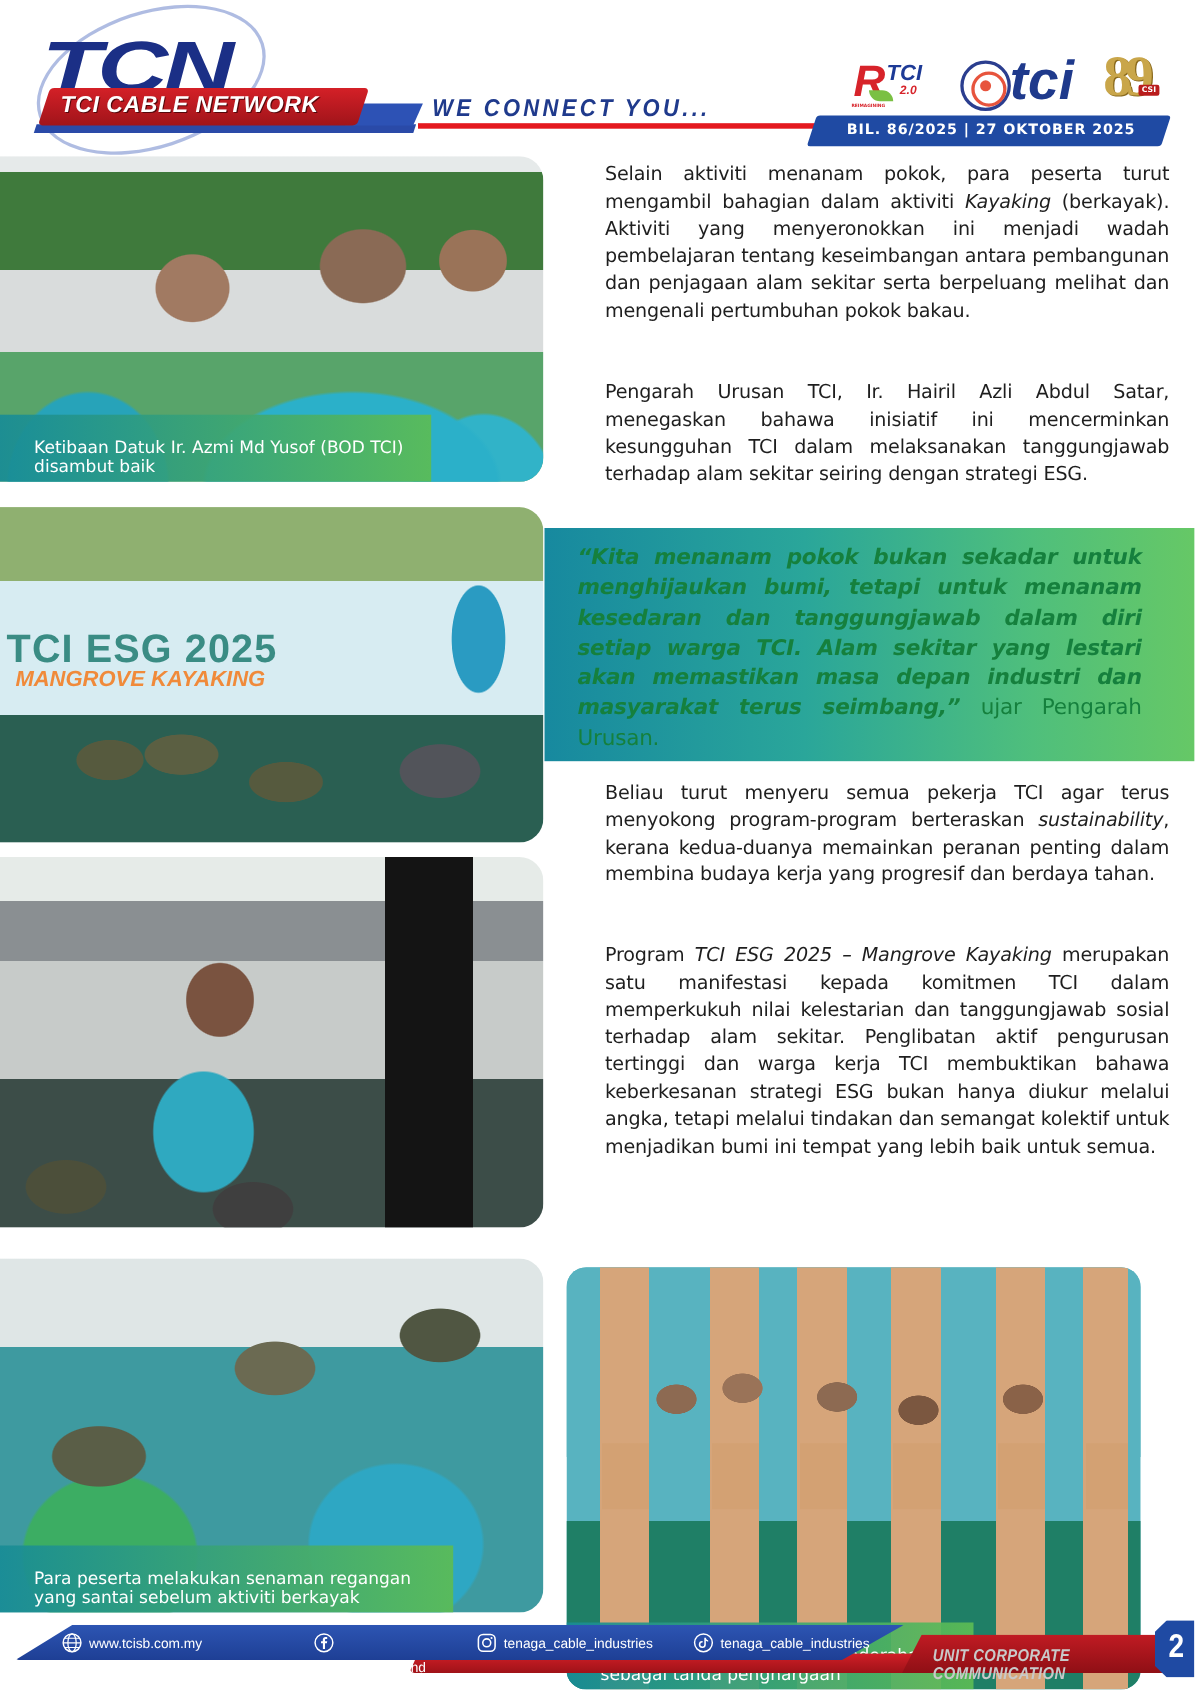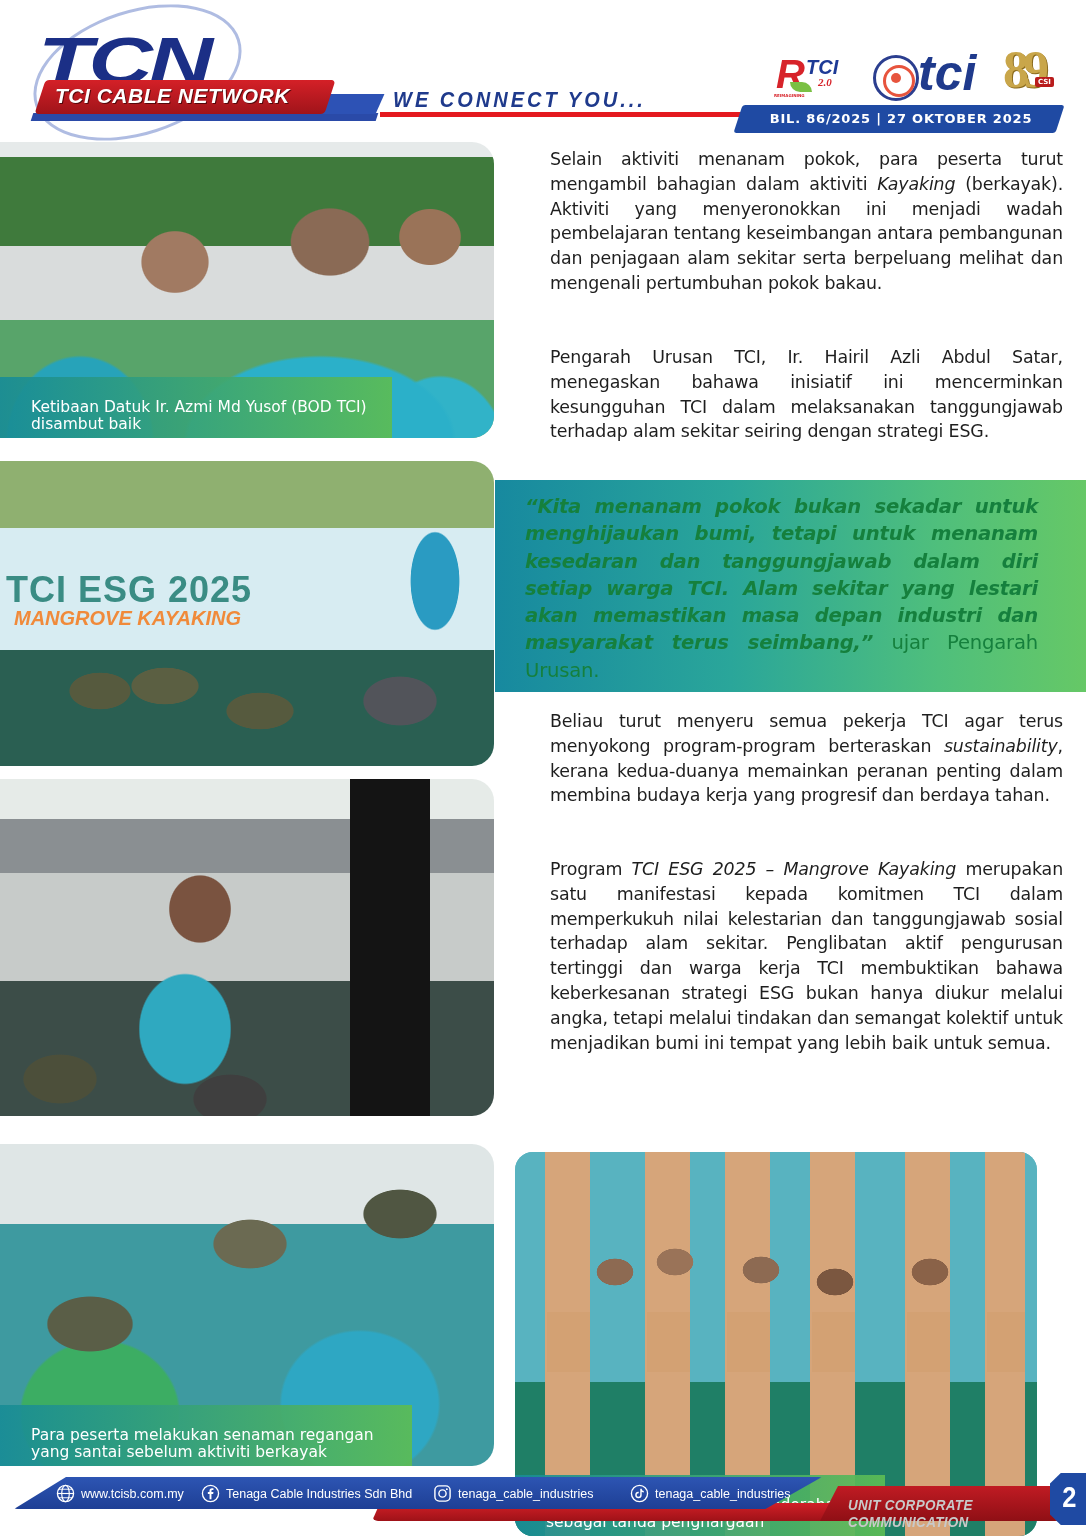--- a/index.html
+++ b/index.html
@@ -13,21 +13,21 @@
   .banner-red { position: absolute; left: 40px; top: 80px; width: 290px; height: 34px; background: linear-gradient(180deg,#d42027,#a0141a); transform: skewX(-18deg); border-radius: 4px; }
   .banner-red-text { position: absolute; left: 55px; top: 84px; font-family: "Liberation Sans", sans-serif; font-weight: 900; font-style: italic; font-size: 21px; color: #ffffff; letter-spacing: .5px; text-shadow: 1px 1px 0 #55080b; }
   .banner-blue-under { position: absolute; left: 32px; top: 113px; width: 345px; height: 8px; background: #2a4aa8; transform: skewX(-18deg); }
   .banner-blue-stub { position: absolute; left: 318px; top: 94px; width: 62px; height: 20px; background: #2d52b5; transform: skewX(-24deg); }
   .tagline { position: absolute; left: 393px; top: 88px; font-family: "Liberation Sans", sans-serif; font-weight: 700; font-style: italic; font-size: 20px; color: #1f3a8c; letter-spacing: 3px; transform: scaleY(1.1); }
   .red-rule { position: absolute; left: 380px; top: 112px; width: 380px; height: 5px; background: #e4191f; }
 
   .logo-reimagining { position: absolute; left: 772px; top: 52px; width: 90px; height: 46px; }
   .logo-reimagining .r { position: absolute; left: 4px; top: 2px; font-family: "Liberation Sans", sans-serif; font-weight: 900; font-style: italic; font-size: 40px; color: #d7232a; line-height: 1; }
   .logo-reimagining .t { position: absolute; left: 34px; top: 4px; font-family: "Liberation Sans", sans-serif; font-weight: 900; font-style: italic; font-size: 20px; color: #1d3a96; }
-  .logo-reimagining .v { position: absolute; left: 46px; top: 24px; font-family: Liberation Serif, serif; font-weight: 900; font-style: italic; font-size: 11px; color: #d7232a; }
+  .logo-reimagining .v { position: absolute; left: 46px; top: 24px; font-family: Liberation Sans, sans-serif; font-weight: 900; font-style: italic; font-size: 11px; color: #d7232a; }
   .logo-reimagining .leaf { position: absolute; left: 18px; top: 30px; width: 22px; height: 10px; background: #7ac043; border-radius: 0 10px 0 10px; }
   .logo-reimagining .s { position: absolute; left: 2px; top: 41px; font-size: 4px; color: #d7232a; font-weight: 700; }
   .logo-tci-emblem { position: absolute; left: 873px; top: 55px; width: 46px; height: 46px; border: 3px solid #2b3e8f; border-radius: 50%; }
   .logo-tci-emblem::before { content: ""; position: absolute; left: 7px; top: 7px; width: 26px; height: 26px; border: 3px solid #e7543d; border-radius: 50%; }
   .logo-tci-emblem::after { content: ""; position: absolute; left: 15px; top: 15px; width: 10px; height: 10px; background: #e7543d; border-radius: 50%; }
   .logo-tci-text { position: absolute; left: 918px; top: 48px; font-family: "Liberation Sans", sans-serif; font-weight: 900; font-style: italic; font-size: 50px; color: #1f3a8c; line-height: 1; }
   .logo-89 { position: absolute; left: 1003px; top: 44px; font-family: "Liberation Serif", serif; font-weight: 700; font-size: 52px; color: #c9a64a; line-height: 1; letter-spacing: -6px; text-shadow: 1px 1px 0 #8a6a1d; }
   .logo-89-badge { position: absolute; left: 1035px; top: 77px; background: #b91c1c; color: #fff; font-size: 7px; font-weight: 700; padding: 1px 3px; border-radius: 2px; }
   .issue-bar { position: absolute; left: 738px; top: 105px; width: 322px; height: 28px; background: #1f4aa3; transform: skewX(-18deg); border-radius: 3px; }
   .issue-text { position: absolute; left: 756px; top: 111px; width: 290px; text-align: center; font-family: "DejaVu Sans", sans-serif; font-weight: 700; font-size: 13px; color: #ffffff; letter-spacing: .8px; }
@@ -107,21 +107,21 @@
 
   
   .footer-blue { position: absolute; left: 14px; top: 1477px; width: 808px; height: 32px; background: linear-gradient(180deg, #2d55b3, #1e3f95); clip-path: polygon(52px 0, 100% 0, 93% 100%, 0 100%); border-radius: 3px; }
   .footer-red { position: absolute; left: 372px; top: 1503px; width: 690px; height: 18px; background: linear-gradient(180deg, #d11f27, #9f1218); clip-path: polygon(8px 0, 100% 0, 100% 100%, 0 100%); border-radius: 6px 0 0 6px; }
   .footer-red-right { position: absolute; left: 820px; top: 1486px; width: 235px; height: 35px; background: linear-gradient(180deg, #c01b23, #8f0f15); clip-path: polygon(18px 0, 100% 0, 100% 100%, 0 100%); }
   .unit-text { position: absolute; left: 848px; top: 1498px; font-family: "Liberation Sans", sans-serif; font-weight: 700; font-style: italic; font-size: 13.5px; color: #c9c9c9; letter-spacing: .3px; transform: scaleY(1.15); }
   .page-hex { position: absolute; left: 1050px; top: 1473px; width: 36px; height: 52px; background: #1f4aa3; clip-path: polygon(30% 0, 100% 0, 100% 100%, 30% 100%, 0 80%, 0 20%); }
   .page-num { position: absolute; left: 1061px; top: 1480px; font-family: "Liberation Sans", sans-serif; font-weight: 900; font-size: 30px; color: #ffffff; transform: scaleX(.85); }
   .f-item { position: absolute; top: 1484px; display: flex; align-items: center; gap: 6px; font-family: "Liberation Sans", sans-serif; font-size: 12.5px; color: #ffffff; }
   .f-icon { width: 19px; height: 19px; display: inline-flex; align-items: center; justify-content: center; }
-  .f1 { left: 56px; } .f2 { left: 201px; } .f3 { left: 433px; } .f4 { left: 630px; }
+  .f1 { left: 56px; } .f2 { left: 201px; flex-direction: column; } .f3 { left: 433px; } .f4 { left: 630px; }
 </style>
 </head>
 <body>
 
 <header class="header">
   <div class="logo-ring"></div>
   <div class="logo-tcn">TCN</div>
   <div class="banner-blue-under"></div>
   <div class="banner-blue-stub"></div>
   <div class="banner-red"></div>

